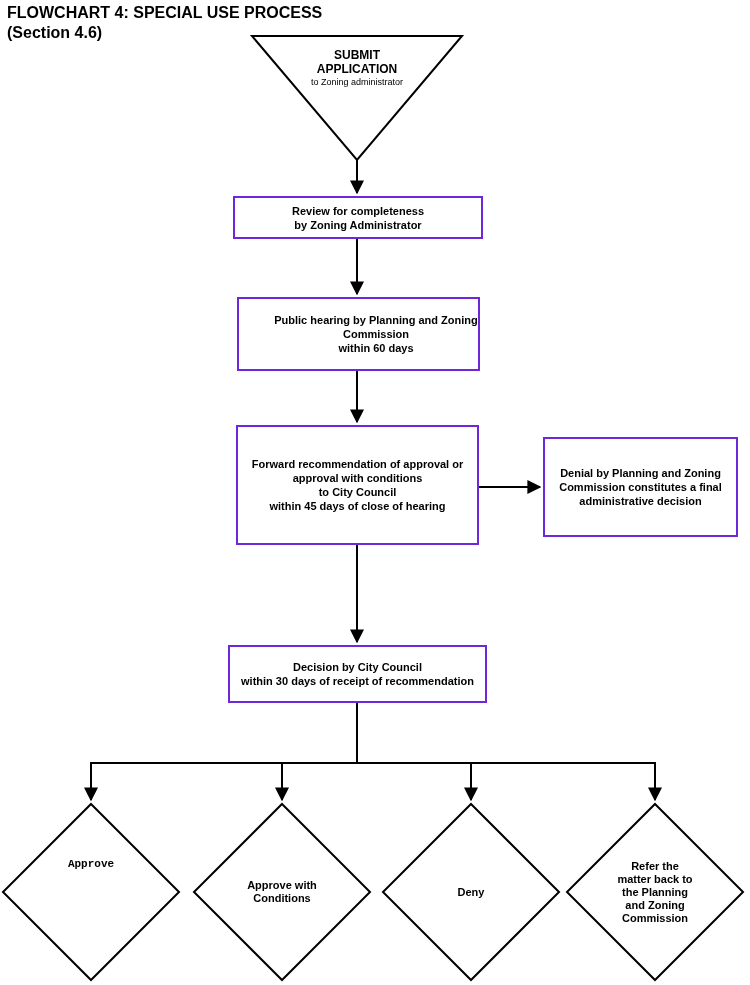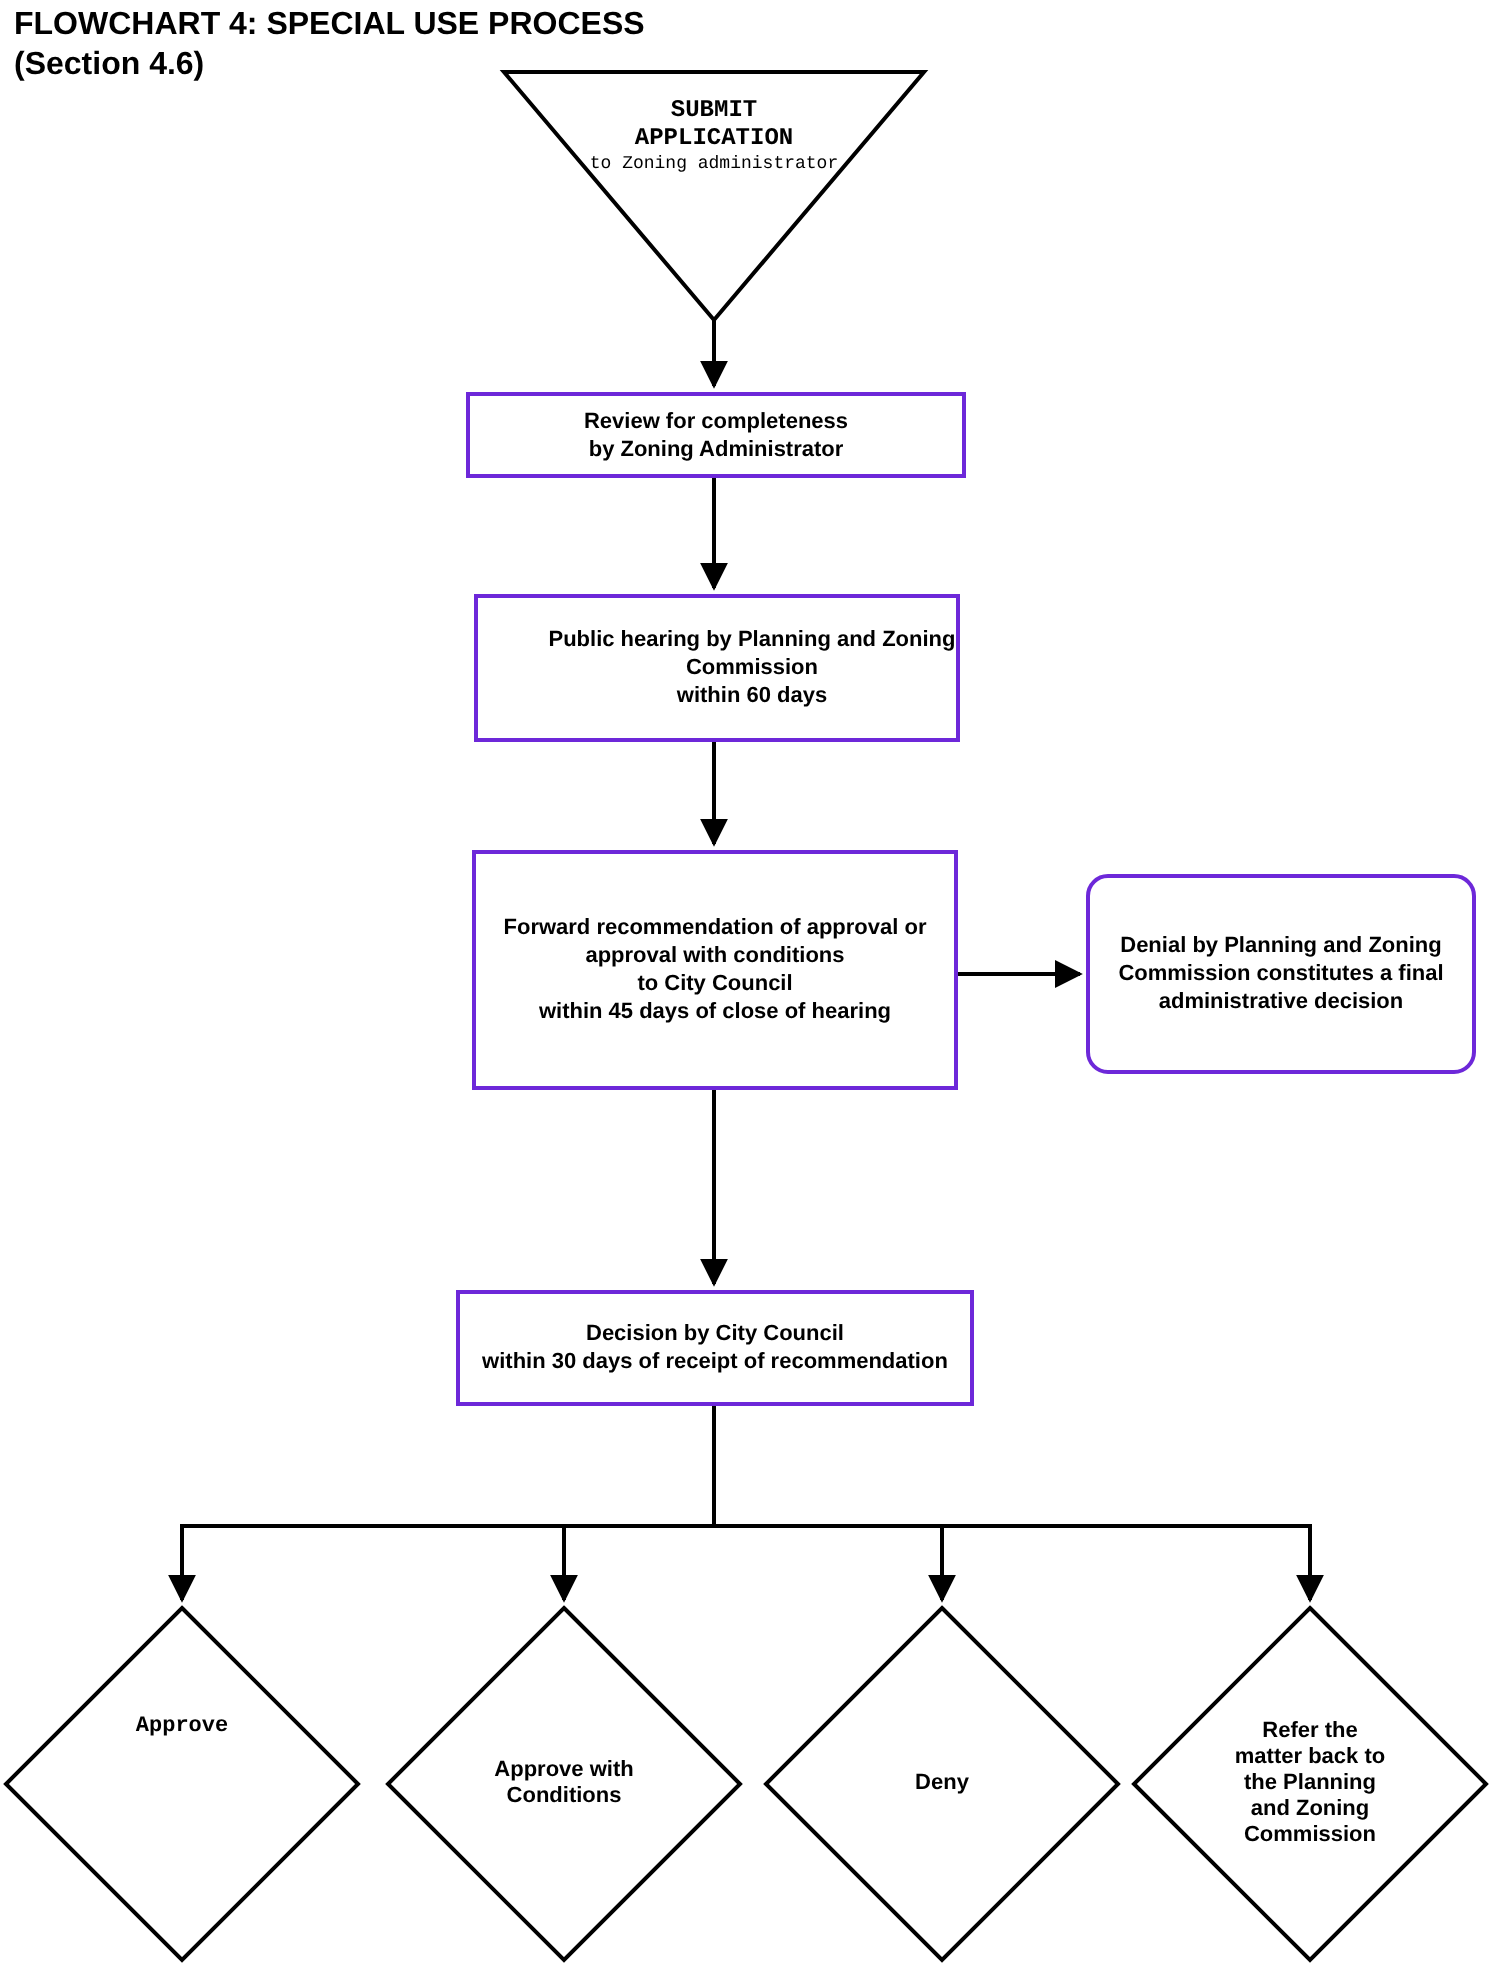--- a/index.html
+++ b/index.html
@@ -51,30 +51,29 @@
     font-weight: bold;
     font-size: 11px;
     line-height: 14px;
   }
   .box span {
     white-space: pre-line;
   }
   .box-review   { left: 233px; top: 196px; width: 250px; height: 43px; }
   .box-hearing  { left: 237px; top: 297px; width: 243px; height: 74px; padding-left: 35px; }
   .box-forward  { left: 236px; top: 425px; width: 243px; height: 120px; }
-  .box-denial   { left: 543px; top: 437px; width: 195px; height: 100px; border-radius: 11px; }
+  .box-denial   { left: 543px; top: 437px; width: 195px; height: 100px; }
   .box-decision { left: 228px; top: 645px; width: 259px; height: 58px; }
   .tri-label {
     position: absolute;
     left: 357px;
     top: 48px;
     transform: translateX(-50%);
     width: 170px;
     text-align: center;
-    font-family: Liberation Mono, monospace;
   }
   .tri-main {
     font-size: 12px;
     font-weight: bold;
     line-height: 14px;
   }
   .tri-note {
     font-size: 9px;
     font-weight: normal;
     line-height: 11px;

